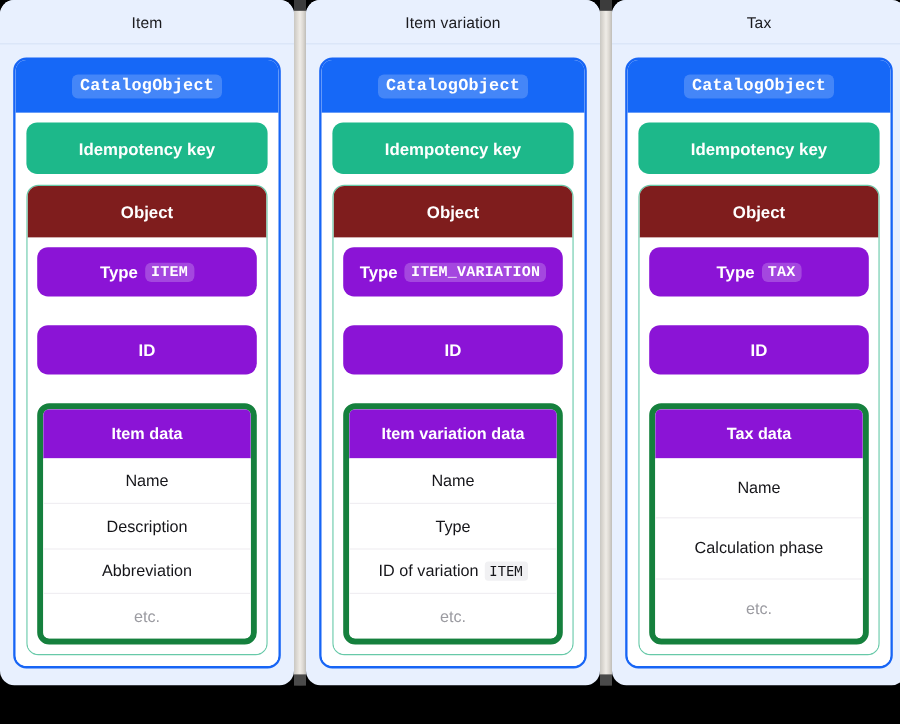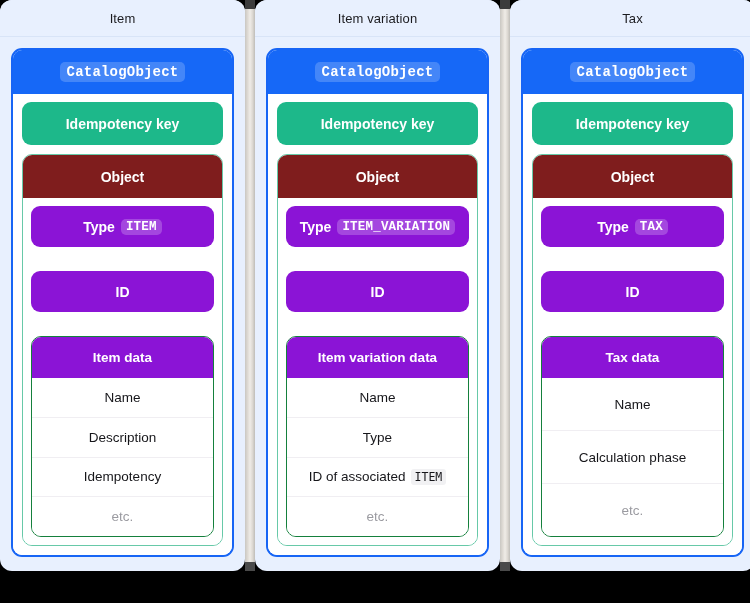--- a/index.html
+++ b/index.html
@@ -192,21 +192,21 @@
   }
 
   .purple-pill .code-badge {
     background: rgba(255,255,255,0.22);
     font-size: 12.5px;
     padding: 1px 5px;
   }
 
   
   .data-box {
-    border: 1px solid #15803d;
+    border: 5px solid #15803d;
     border-radius: 10px;
     background: #ffffff;
     flex: 1 1 auto;
     display: flex;
     flex-direction: column;
     overflow: hidden;
   }
 
   .data-header {
     background: #8b14d6;
@@ -291,21 +291,21 @@
                   <span class="data-header-label">Item data</span>
                 </div>
                 <div class="data-rows">
                   <div class="data-row">
                       <span>Name</span>
                     </div>
                   <div class="data-row">
                       <span>Description</span>
                     </div>
                   <div class="data-row">
-                      <span>Idempotency</span>
+                      <span>Abbreviation</span>
                     </div>
                   <div class="data-row muted">
                       <span>etc.</span>
                     </div>
                 </div>
               </div>
             </div>
           </div>
         </div>
       </div>
@@ -344,21 +344,21 @@
                   <span class="data-header-label">Item variation data</span>
                 </div>
                 <div class="data-rows">
                   <div class="data-row">
                       <span>Name</span>
                     </div>
                   <div class="data-row">
                       <span>Type</span>
                     </div>
                   <div class="data-row">
-                    <span>ID of associated</span>
+                    <span>ID of variation</span>
                     <span class="row-code">ITEM</span>
                   </div>
                   <div class="data-row muted">
                       <span>etc.</span>
                     </div>
                 </div>
               </div>
             </div>
           </div>
         </div>

